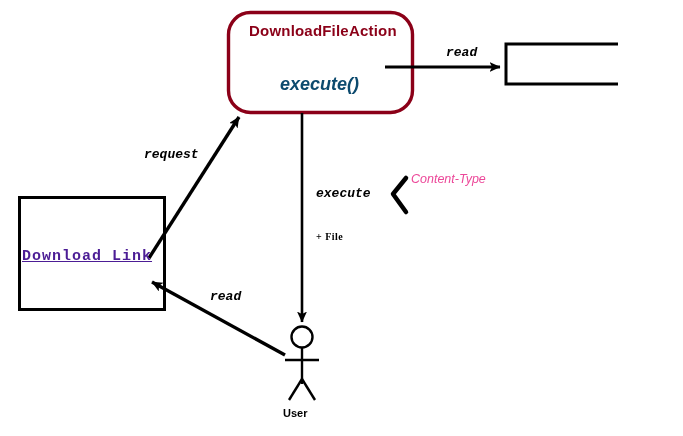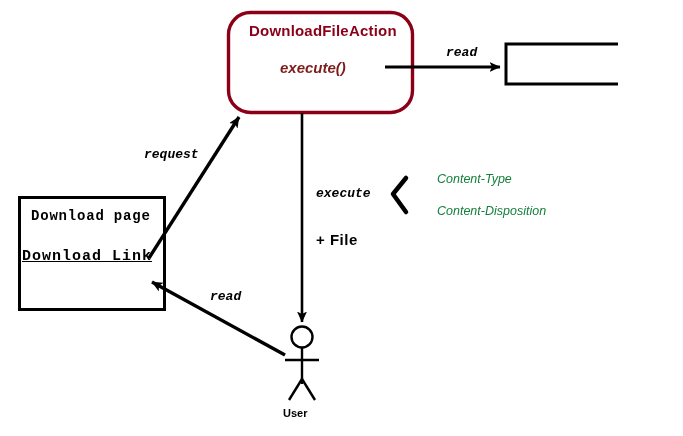--- a/index.html
+++ b/index.html
@@ -34,26 +34,26 @@
     left: 249px;
     top: 22px;
     font-family: "Liberation Sans", sans-serif;
     font-size: 15px;
     font-weight: bold;
     color: #8B0018;
     letter-spacing: 0.2px;
   }
   .action-method {
     left: 280px;
-    top: 59px;
+    top: 74px;
     font-family: "Liberation Sans", sans-serif;
-    font-size: 15px;
+    font-size: 18px;
     font-weight: bold;
     font-style: italic;
-    color: #7f1d1d;
+    color: #0c4a6e;
   }
 
   
   .server-label {
     left: 519px;
     top: 54px;
     font-family: "Liberation Mono", monospace;
     font-size: 15px;
     font-weight: bold;
     color: #000000;
@@ -69,21 +69,21 @@
     font-weight: bold;
     color: #000000;
     letter-spacing: 0.8px;
   }
   .page-link {
     left: 22px;
     top: 248px;
     font-family: "Liberation Mono", monospace;
     font-size: 15px;
     font-weight: bold;
-    color: #000000;
+    color: #4c1d95;
     text-decoration: underline;
     letter-spacing: 1px;
     cursor: pointer;
     text-align: right;
   }
 
   
   .edge-label {
     position: absolute;
     white-space: nowrap;
@@ -94,36 +94,35 @@
     color: #000000;
   }
   .lbl-read     { left: 446px; top: 45px; }
   .lbl-request  { left: 144px; top: 147px; }
   .lbl-response { left: 316px; top: 186px; }
   .lbl-click    { left: 210px; top: 289px; }
 
   .plain-label {
     position: absolute;
     white-space: nowrap;
-    font-family: Liberation Sans, sans-serif;
-    font-size: 15px;
+    font-family: Liberation Serif, serif;
+    font-size: 10px;
     font-weight: bold;
     color: #000000;
     letter-spacing: 0.5px;
   }
   .lbl-file { left: 316px; top: 231px; }
 
   .header-label {
     position: absolute;
     white-space: nowrap;
     font-family: "Liberation Sans", sans-serif;
     font-style: italic;
     font-size: 12.5px;
-    color: #15803d;
-    margin-left: 26px;
+    color: #ec4899;
   }
   .lbl-ctype { left: 411px; top: 172px; }
   .lbl-cdisp { left: 411px; top: 204px; }
 
   .actor-label {
     left: 283px;
     top: 407px;
     font-family: "Liberation Sans", sans-serif;
     font-size: 11px;
     font-weight: bold;
@@ -164,27 +163,25 @@
       <line x1="285" y1="360" x2="319" y2="360"></line>
       <line x1="302" y1="379" x2="289" y2="400"></line>
       <line x1="302" y1="379" x2="315" y2="400"></line>
     </g>
   </svg>
 
   <div class="node-label action-title">DownloadFileAction</div>
   <div class="node-label action-method">execute()</div>
 
 
-  <div class="node-label page-title">Download page</div>
   <div class="node-label page-link">Download Link</div>
 
   <div class="edge-label lbl-read">read</div>
   <div class="edge-label lbl-request">request</div>
   <div class="edge-label lbl-response">execute</div>
   <div class="edge-label lbl-click">read</div>
 
   <div class="header-label lbl-ctype">Content-Type</div>
-  <div class="header-label lbl-cdisp">Content-Disposition</div>
   <div class="plain-label lbl-file">+ File</div>
 
   <div class="node-label actor-label">User</div>
 
 </div>
 
 </body></html>

